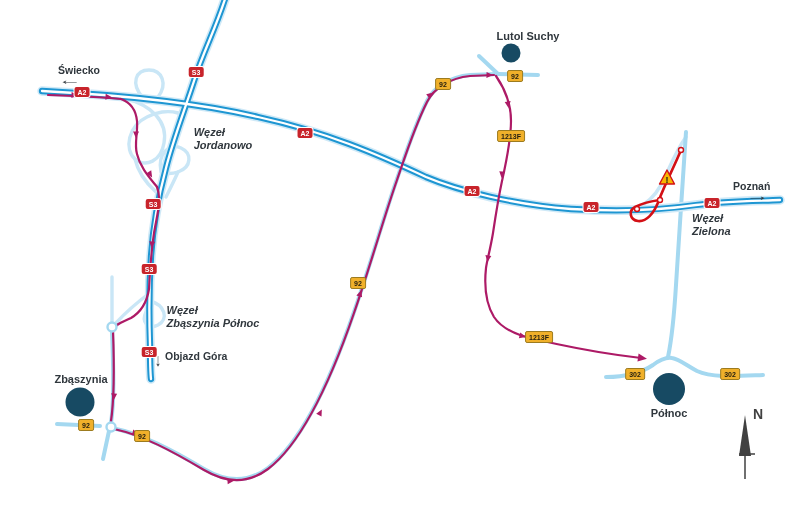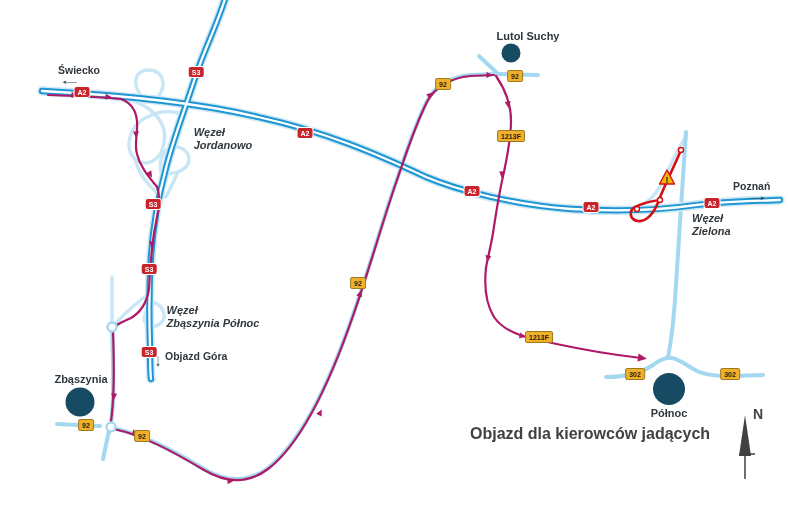--- a/index.html
+++ b/index.html
@@ -189,18 +189,17 @@
   <div class="map-label" style="left:692px;top:212px">
     <span>Węzeł</span>
     <span>Zielona</span>
   </div>
 
   <div class="map-label centered" style="left:528px;top:30px">Lutol Suchy</div>
   <div class="map-label centered" style="left:81px;top:373px">Zbąszynia</div>
   <div class="map-label centered" style="left:669px;top:407px">Północ</div>
 
   <div class="map-title">
-    <div>Objazd dla kierowców jadących</div>
   </div>
 
   <div class="north-label">N</div>
 
 </div>
 
 </body></html>

